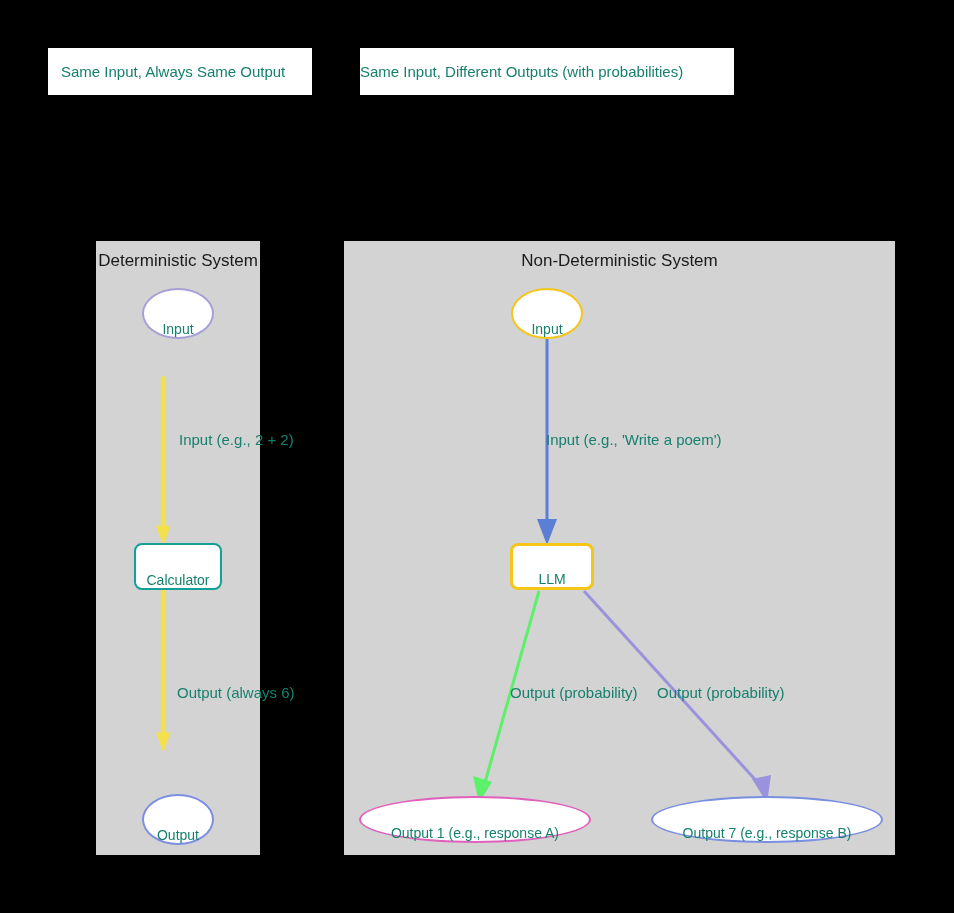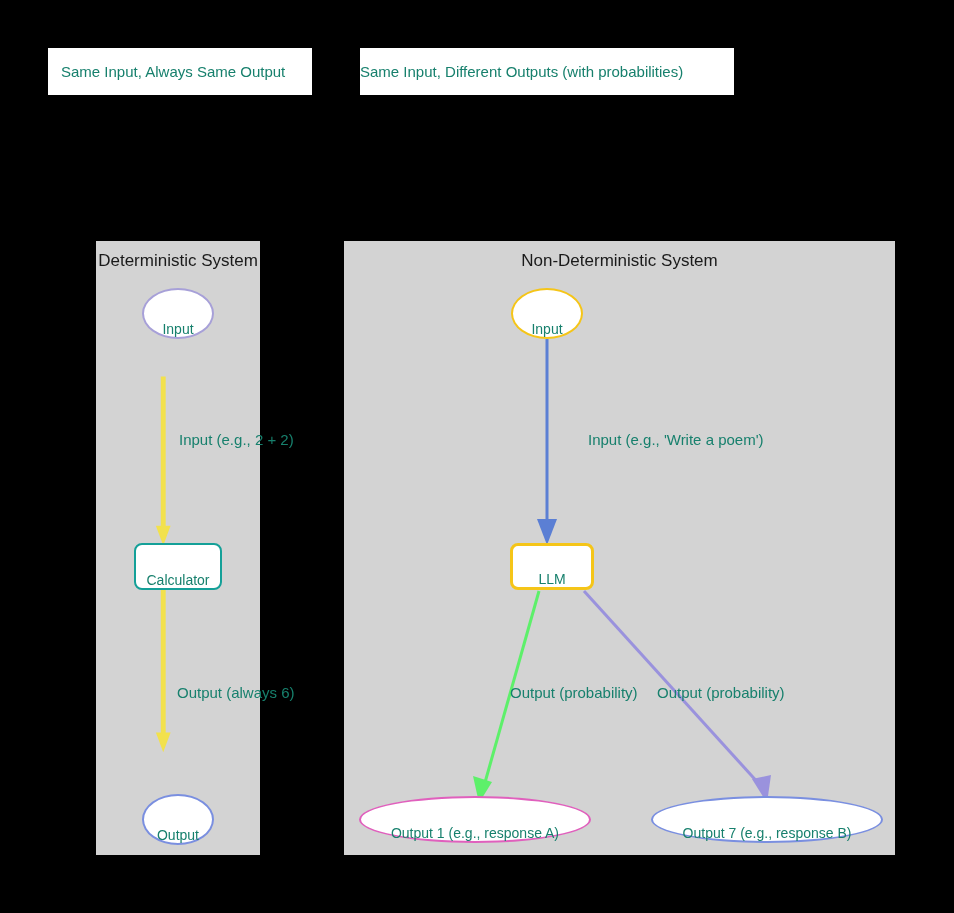--- a/index.html
+++ b/index.html
@@ -107,21 +107,21 @@
 
   
   .edge-label {
     position: absolute;
     color: #17806d;
     font-size: 15px;
     white-space: nowrap;
   }
   #lbl-det-in   { left: 179px; top: 431px; }
   #lbl-det-out  { left: 177px; top: 684px; }
-  #lbl-llm-in   { left: 546px; top: 431px; padding-left: 42px; }
+  #lbl-llm-in   { left: 546px; top: 431px; }
   #lbl-prob-1   { left: 510px; top: 684px; }
   #lbl-prob-2   { left: 657px; top: 684px; }
 </style>
 </head>
 <body>
 
 <div class="caption-box" id="caption-left">
   <span>Same Input, Always Same Output</span>
 </div>
 

